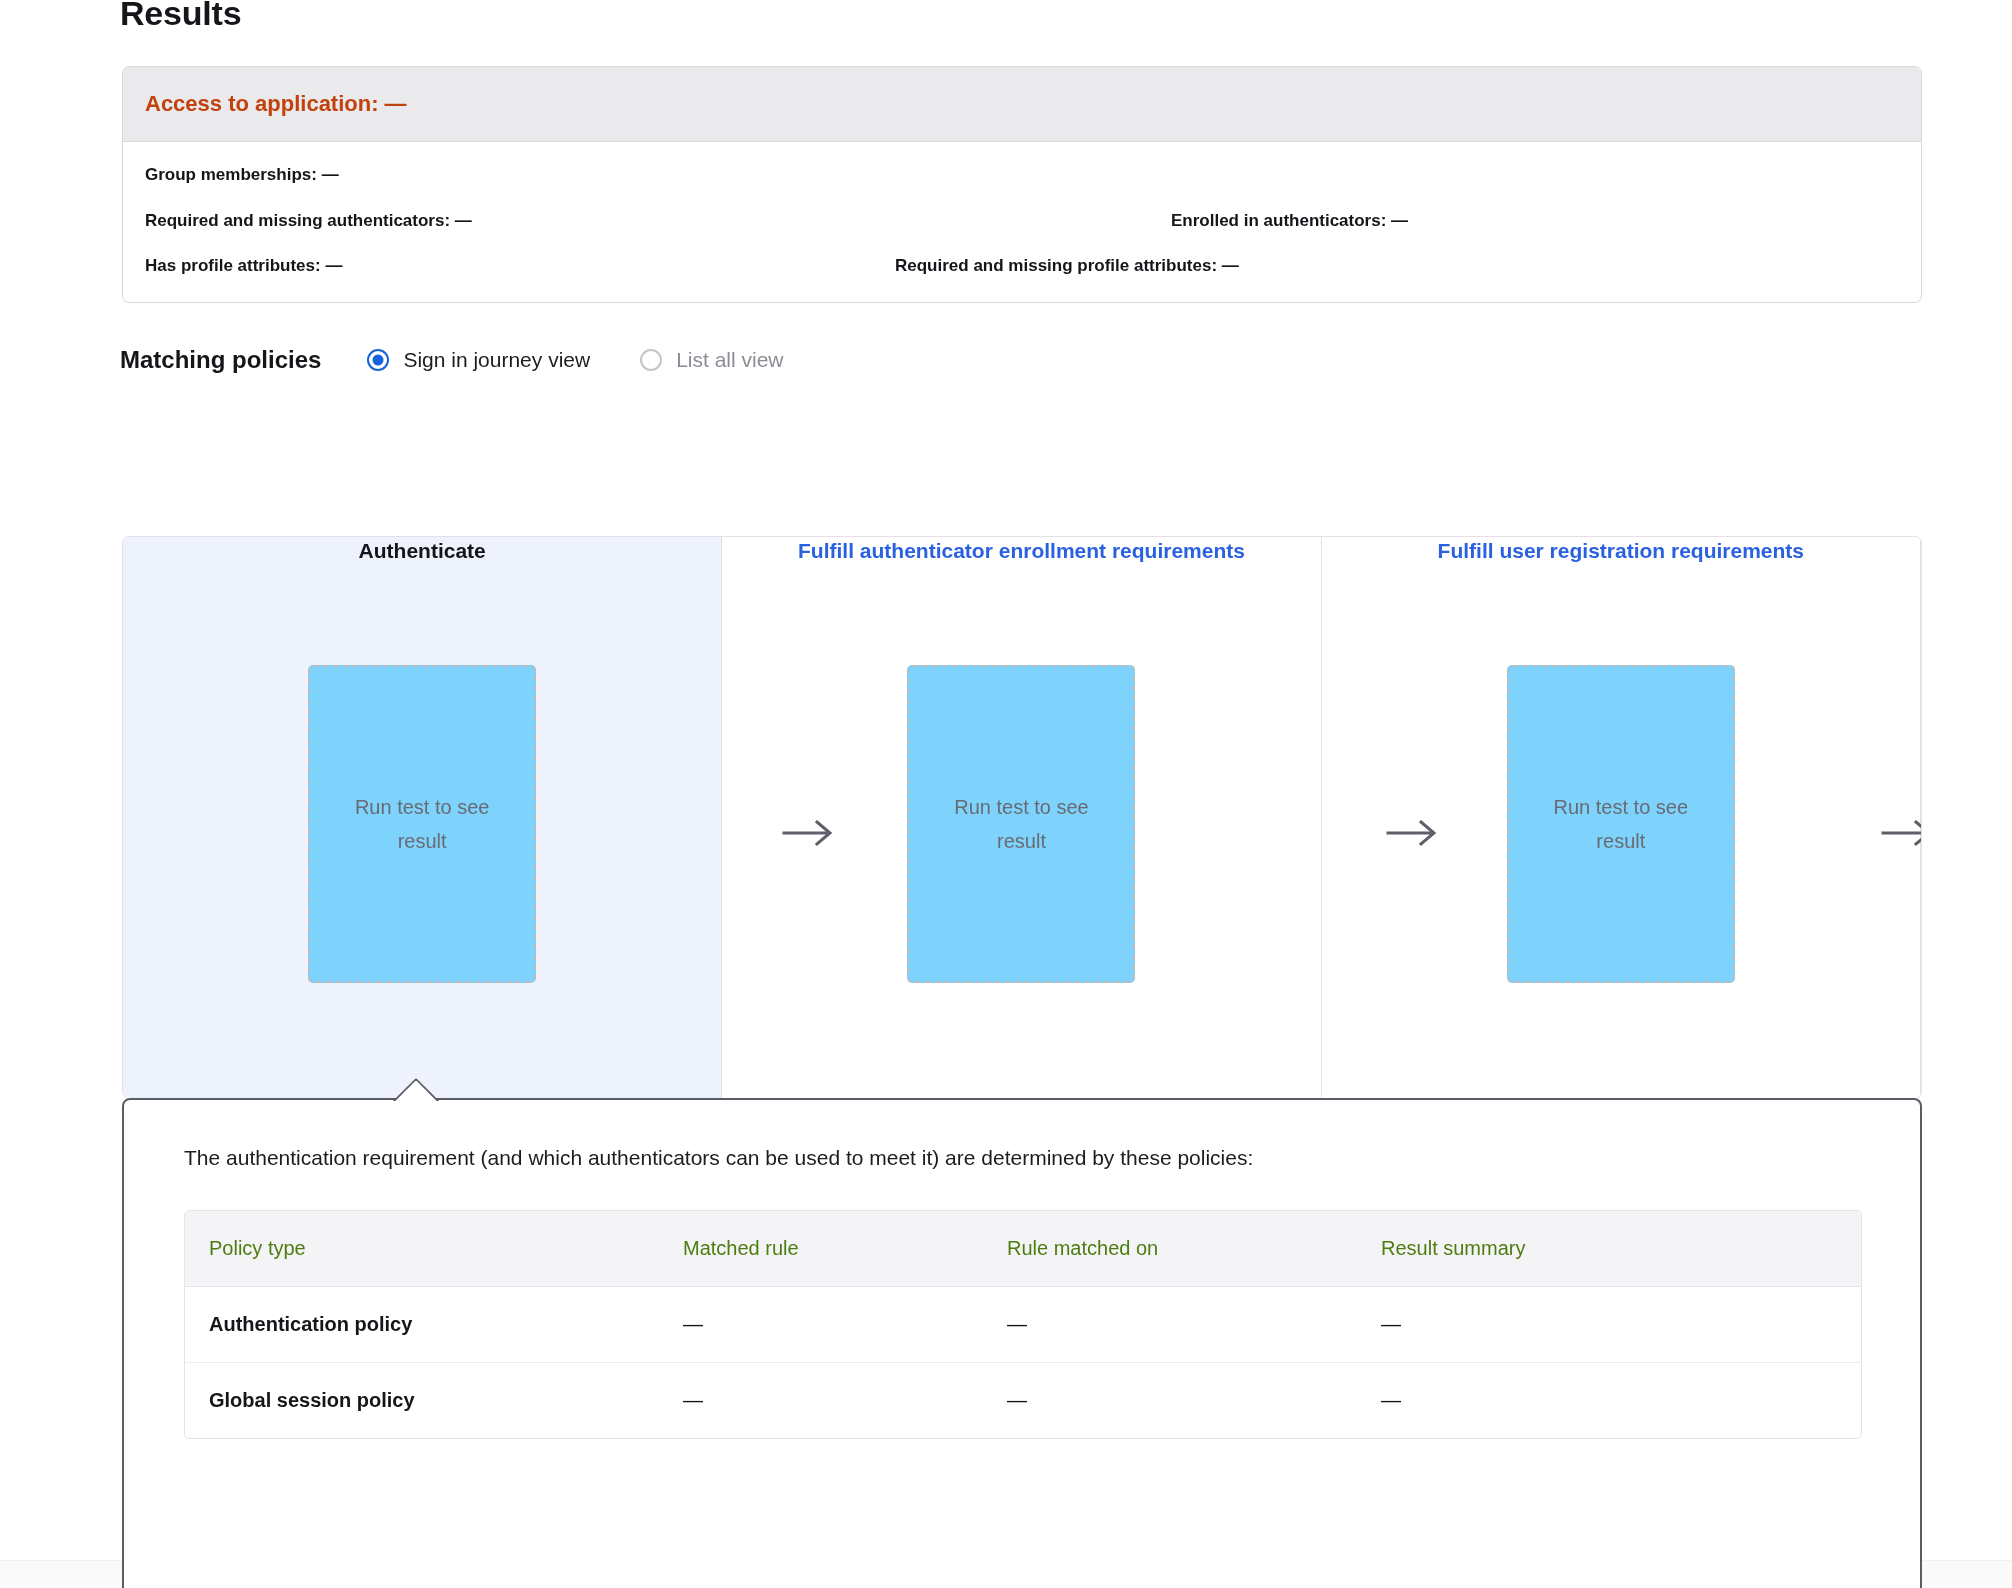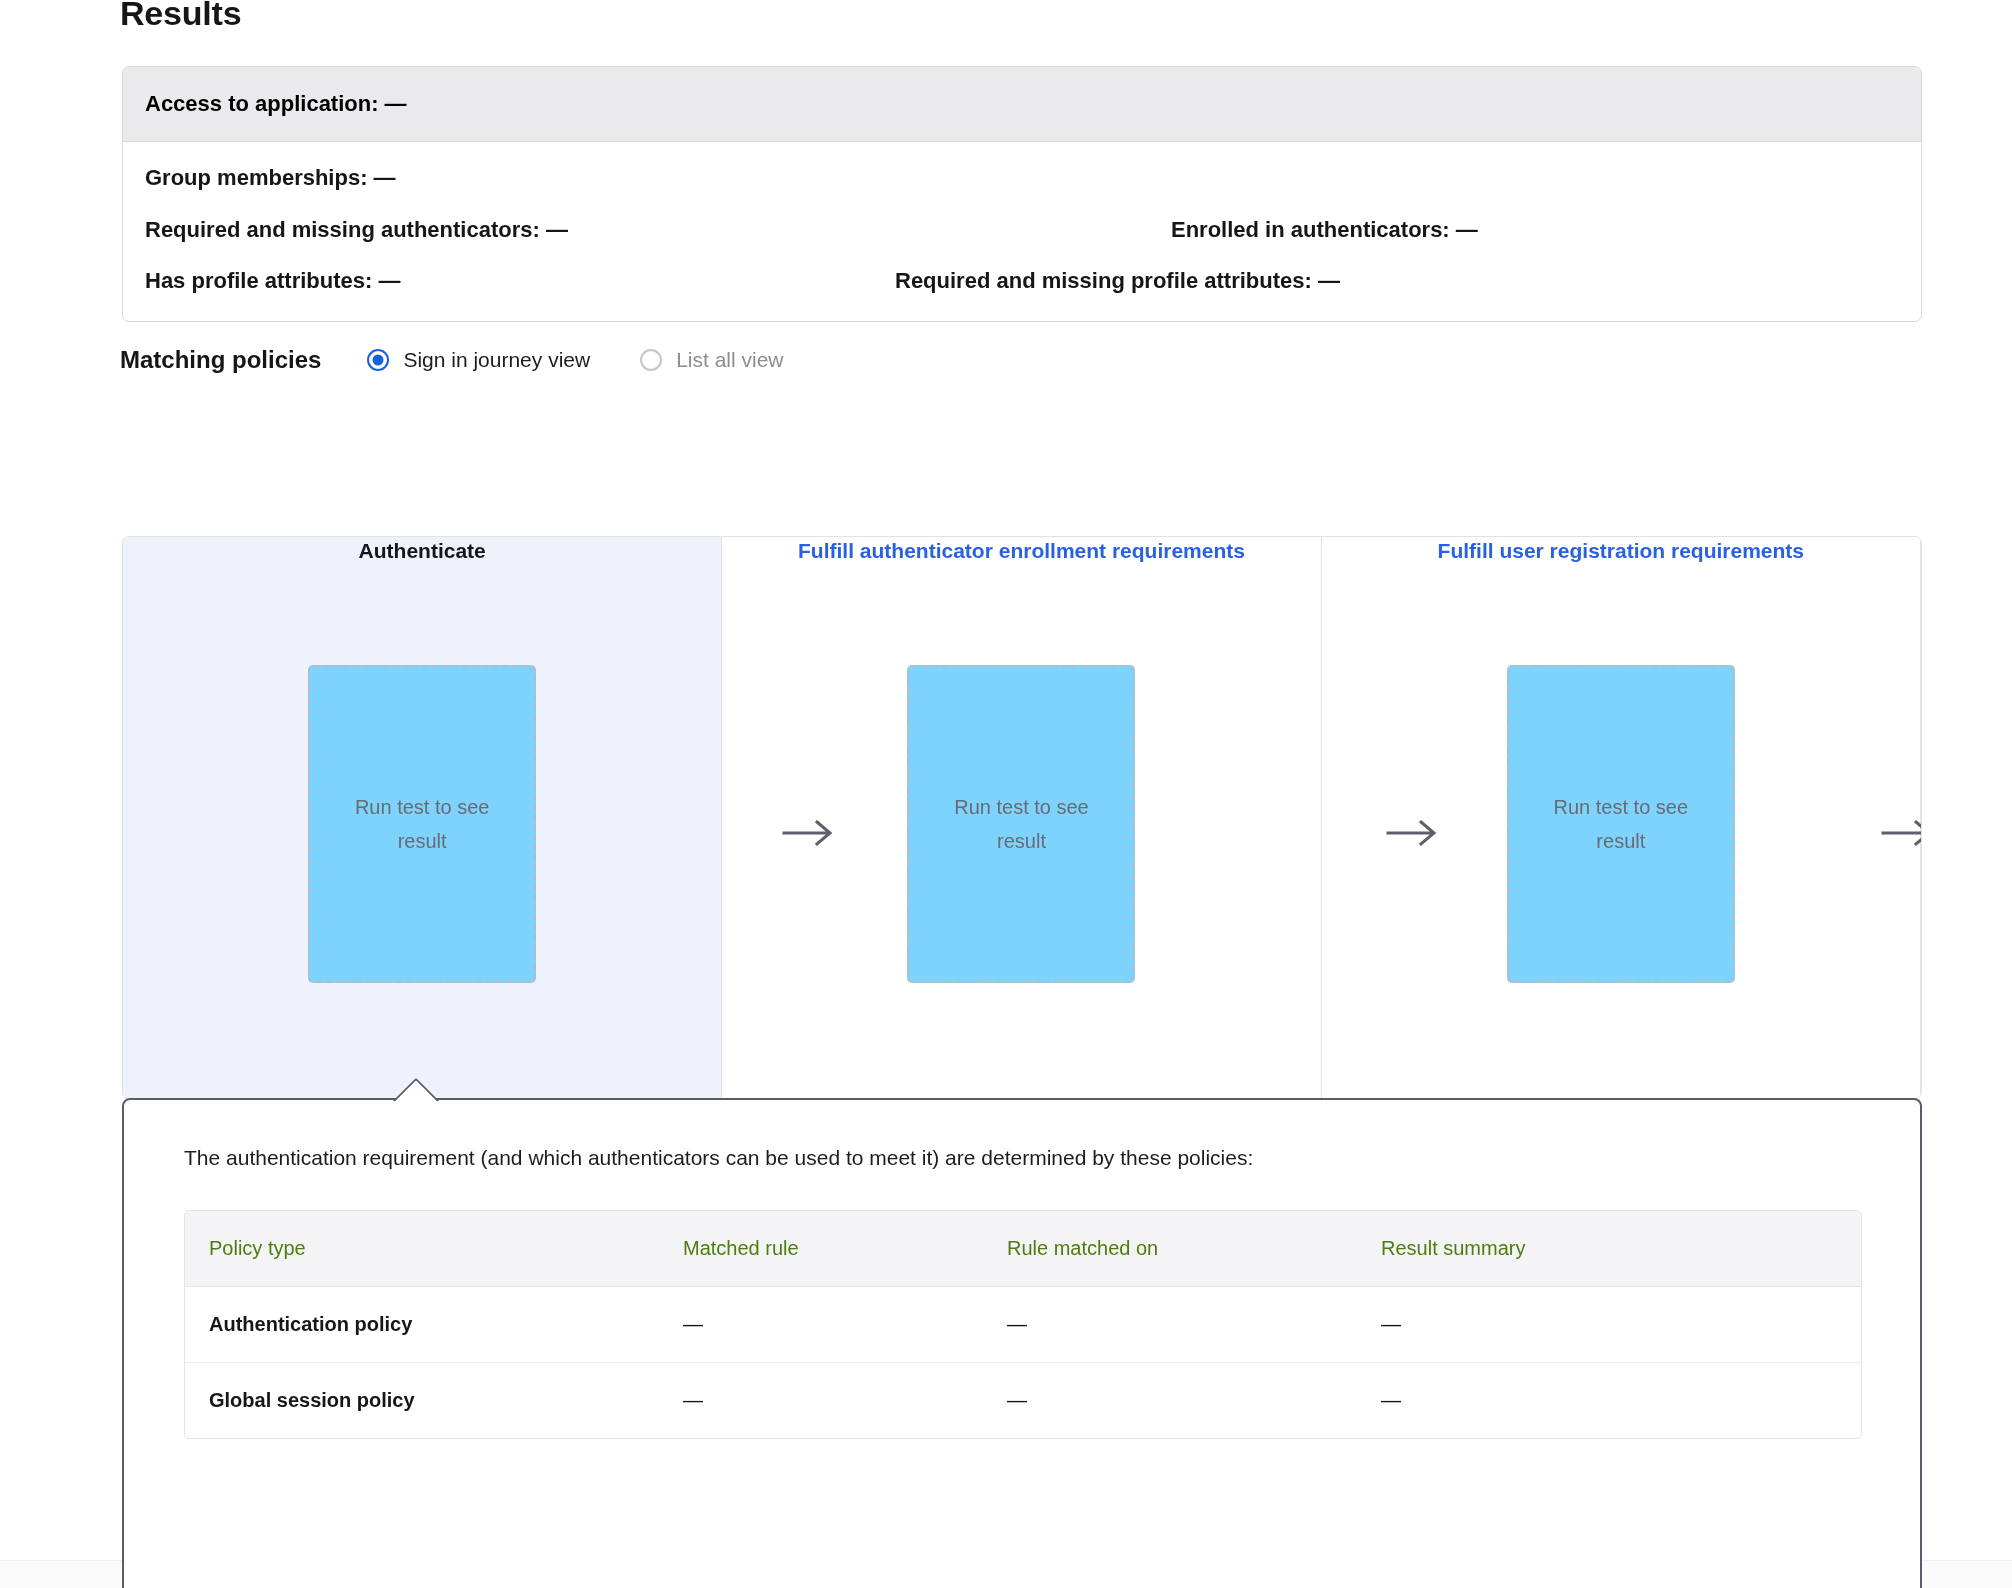--- a/index.html
+++ b/index.html
@@ -38,33 +38,33 @@
     background: #ffffff;
     box-sizing: border-box;
     overflow: hidden;
   }
   .results-card__header {
     background: #eaeaed;
     border-bottom: 1px solid #d8d8dc;
     padding: 24px 0 24px 22px;
     font-size: 22px;
     font-weight: 700;
-    color: #000000;
+    color: #c2410c;
     line-height: 1.2;
   }
   .results-card__body {
     padding: 22px 0 26px 22px;
   }
   .results-row {
     display: flex;
     margin-bottom: 24px;
   }
   .results-row:last-child { margin-bottom: 0; }
   .results-col {
-    font-size: 22px;
+    font-size: 17px;
     font-weight: 700;
     color: #15151a;
     line-height: 1.25;
   }
   .results-col.left  { width: 750px; flex: 0 0 750px; }
   .results-col.right { flex: 1 1 auto; }
 
   
   .matching-bar {
     position: absolute;

